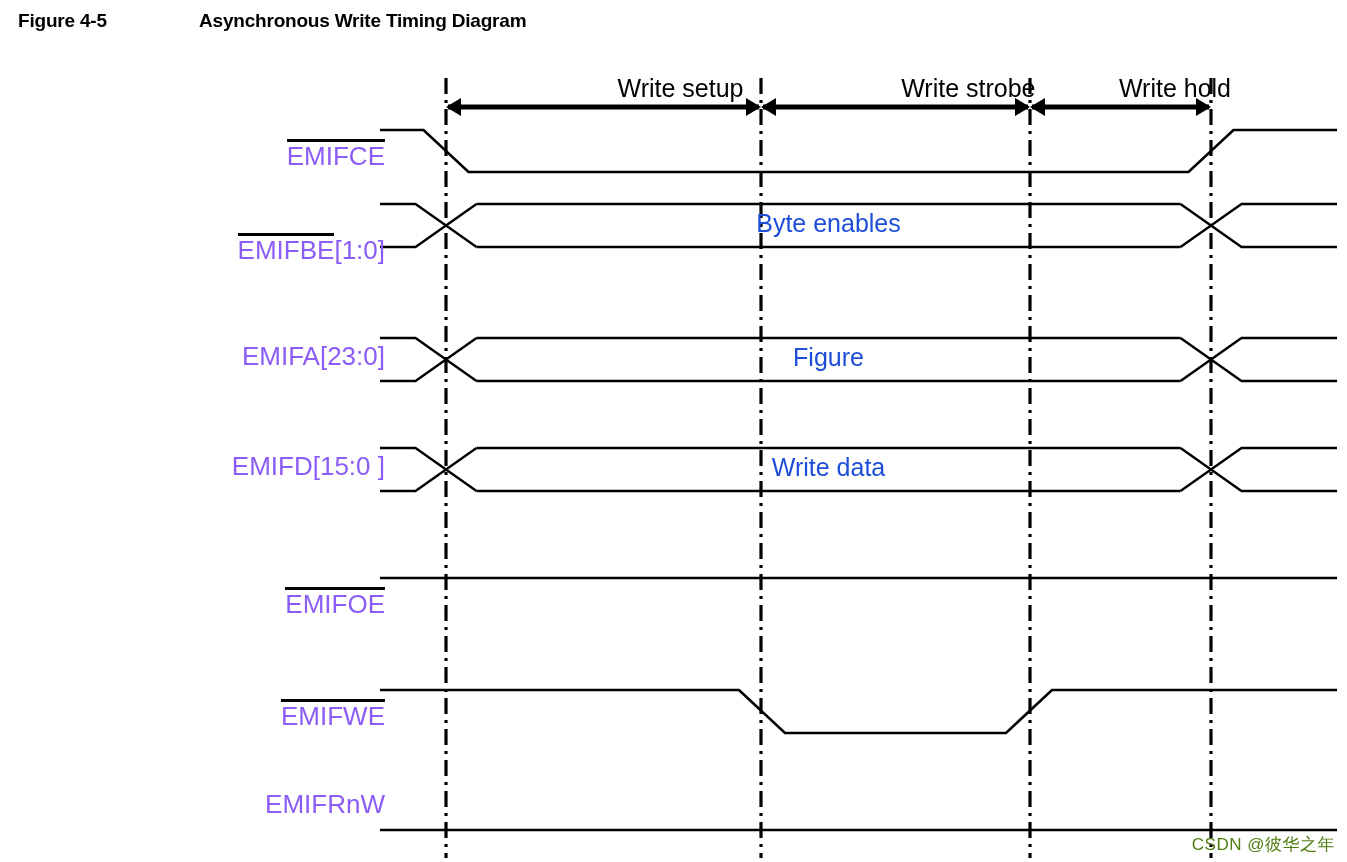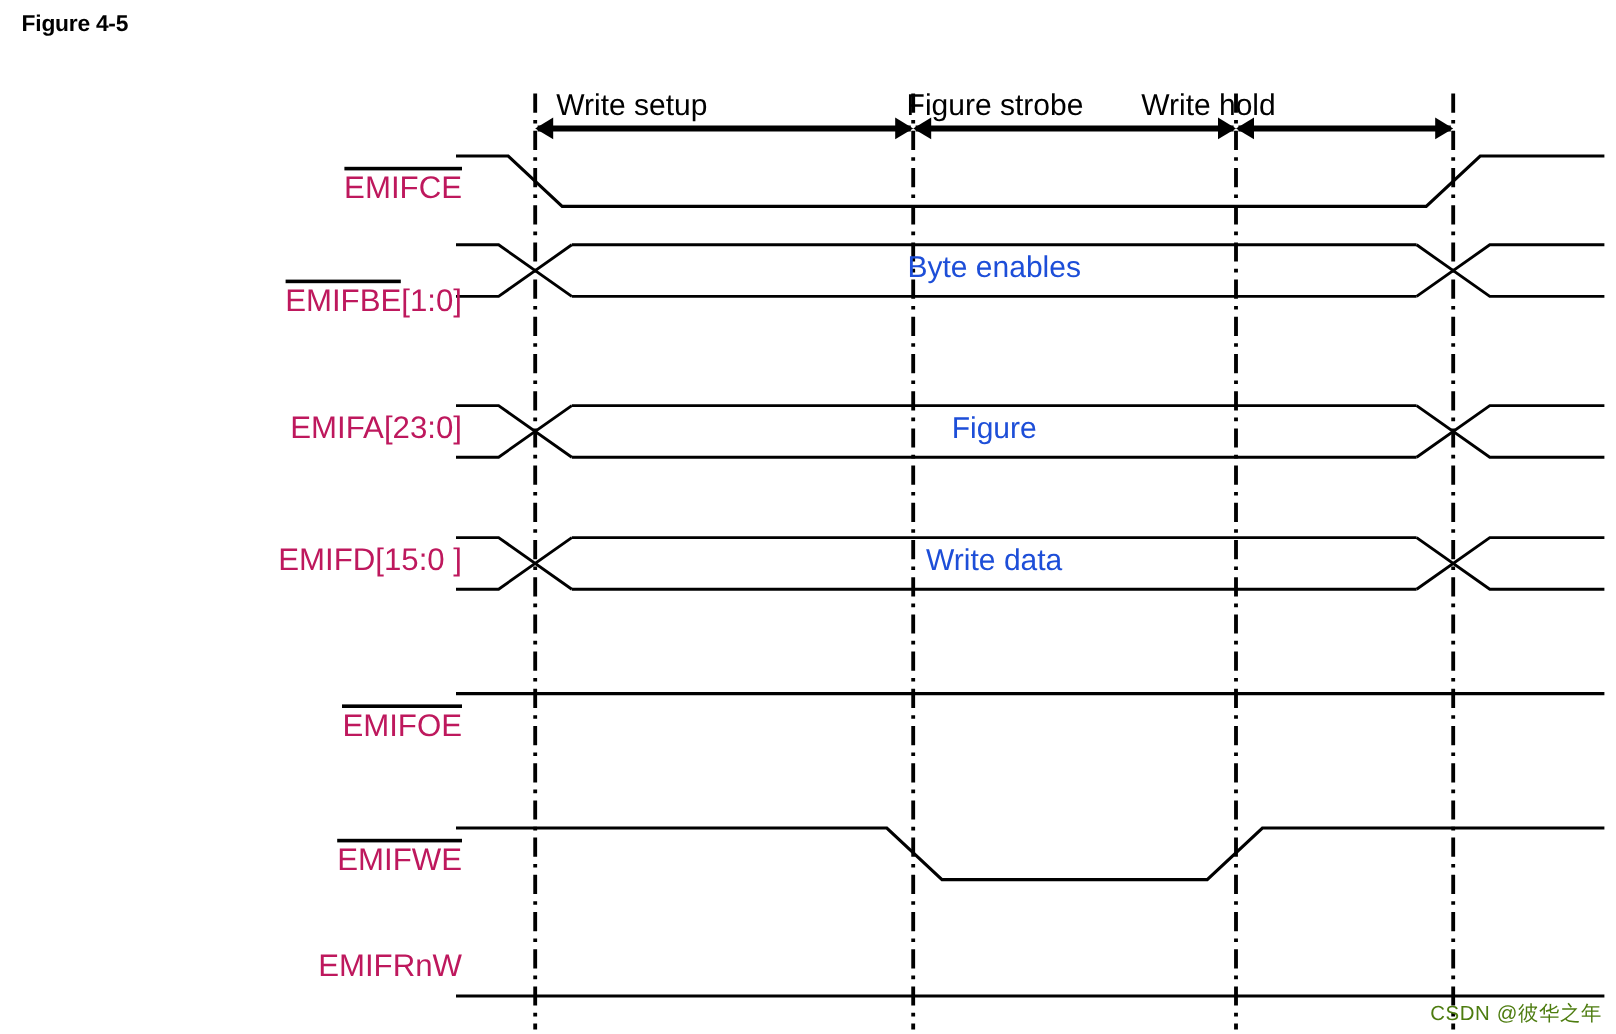--- a/index.html
+++ b/index.html
@@ -56,40 +56,40 @@
     display: block;
     width: 1347px;
     height: 862px;
   }
 
   
   .signal-label {
     position: absolute;
     text-align: right;
     font-size: 26px;
-    color: #be185d;
+    color: #8b5cf6;
     white-space: nowrap;
     line-height: 1;
   }
   .signal-label .ovl {
     border-top: 3px solid #000000;
     padding-top: 1px;
     display: inline-block;
   }
   .signal-label .plain {
     display: inline-block;
   }
 
   
   .phase-label {
     position: absolute;
     font-size: 25px;
     color: #000000;
     white-space: nowrap;
-    text-align: left;
+    text-align: right;
     line-height: 1;
   }
 
   
   .bus-label {
     position: absolute;
     font-size: 25px;
     color: #1d4ed8;
     white-space: nowrap;
     text-align: center;
@@ -105,20 +105,21 @@
     color: #4d7c0f;
     white-space: nowrap;
     letter-spacing: 0.5px;
   }
 </style>
 </head>
 <body>
 
 <div id="figure-header">
   <div id="figure-number">Figure 4-5</div>
+  <div id="figure-title">Asynchronous Write Timing Diagram</div>
 </div>
 
 <div id="timing-diagram">
   <svg id="timing-svg" viewBox="0 0 1347 862" xmlns="http://www.w3.org/2000/svg">
     <g id="marker-lines">
         <line x1="446" y1="78" x2="446" y2="858" stroke="#000000" stroke-width="3.2" stroke-dasharray="16,6,3,6"></line>
         <line x1="761" y1="78" x2="761" y2="858" stroke="#000000" stroke-width="3.2" stroke-dasharray="16,6,3,6"></line>
         <line x1="1030" y1="78" x2="1030" y2="858" stroke="#000000" stroke-width="3.2" stroke-dasharray="16,6,3,6"></line>
         <line x1="1211" y1="78" x2="1211" y2="858" stroke="#000000" stroke-width="3.2" stroke-dasharray="16,6,3,6"></line>
       </g>
@@ -165,21 +166,21 @@
     <div class="signal-label" style="right: 962px; top: 209px; margin-top: 24px;"><span class="ovl">EMIFBE</span><span class="plain">[1:0]</span></div>
     <div class="signal-label" style="right: 962px; top: 343px;"><span class="plain">EMIFA[23:0]</span></div>
     <div class="signal-label" style="right: 962px; top: 453px;"><span class="plain">EMIFD[15:0 ]</span></div>
     <div class="signal-label" style="right: 962px; top: 587px;"><span class="ovl">EMIFOE</span></div>
     <div class="signal-label" style="right: 962px; top: 699px;"><span class="ovl">EMIFWE</span></div>
     <div class="signal-label" style="right: 962px; top: 791px;"><span class="plain">EMIFRnW</span></div>
   </div>
 
 <div id="phase-labels">
     <div class="phase-label" style="left: 463.5px; width: 280px; top: 76px;">Write setup</div>
-    <div class="phase-label" style="left: 755.5px; width: 280px; top: 76px;">Figure strobe</div>
+    <div class="phase-label" style="left: 755.5px; width: 280px; top: 76px;">Write strobe</div>
     <div class="phase-label" style="left: 951px; width: 280px; top: 76px;">Write hold</div>
   </div>
 
 <div id="bus-labels">
     <div class="bus-label" style="left: 648.5px; width: 360px; top: 211px;">Byte enables</div>
     <div class="bus-label" style="left: 648.5px; width: 360px; top: 345px;">Figure</div>
     <div class="bus-label" style="left: 648.5px; width: 360px; top: 455px;">Write data</div>
   </div>
 
 <div id="watermark">CSDN @彼华之年</div>

